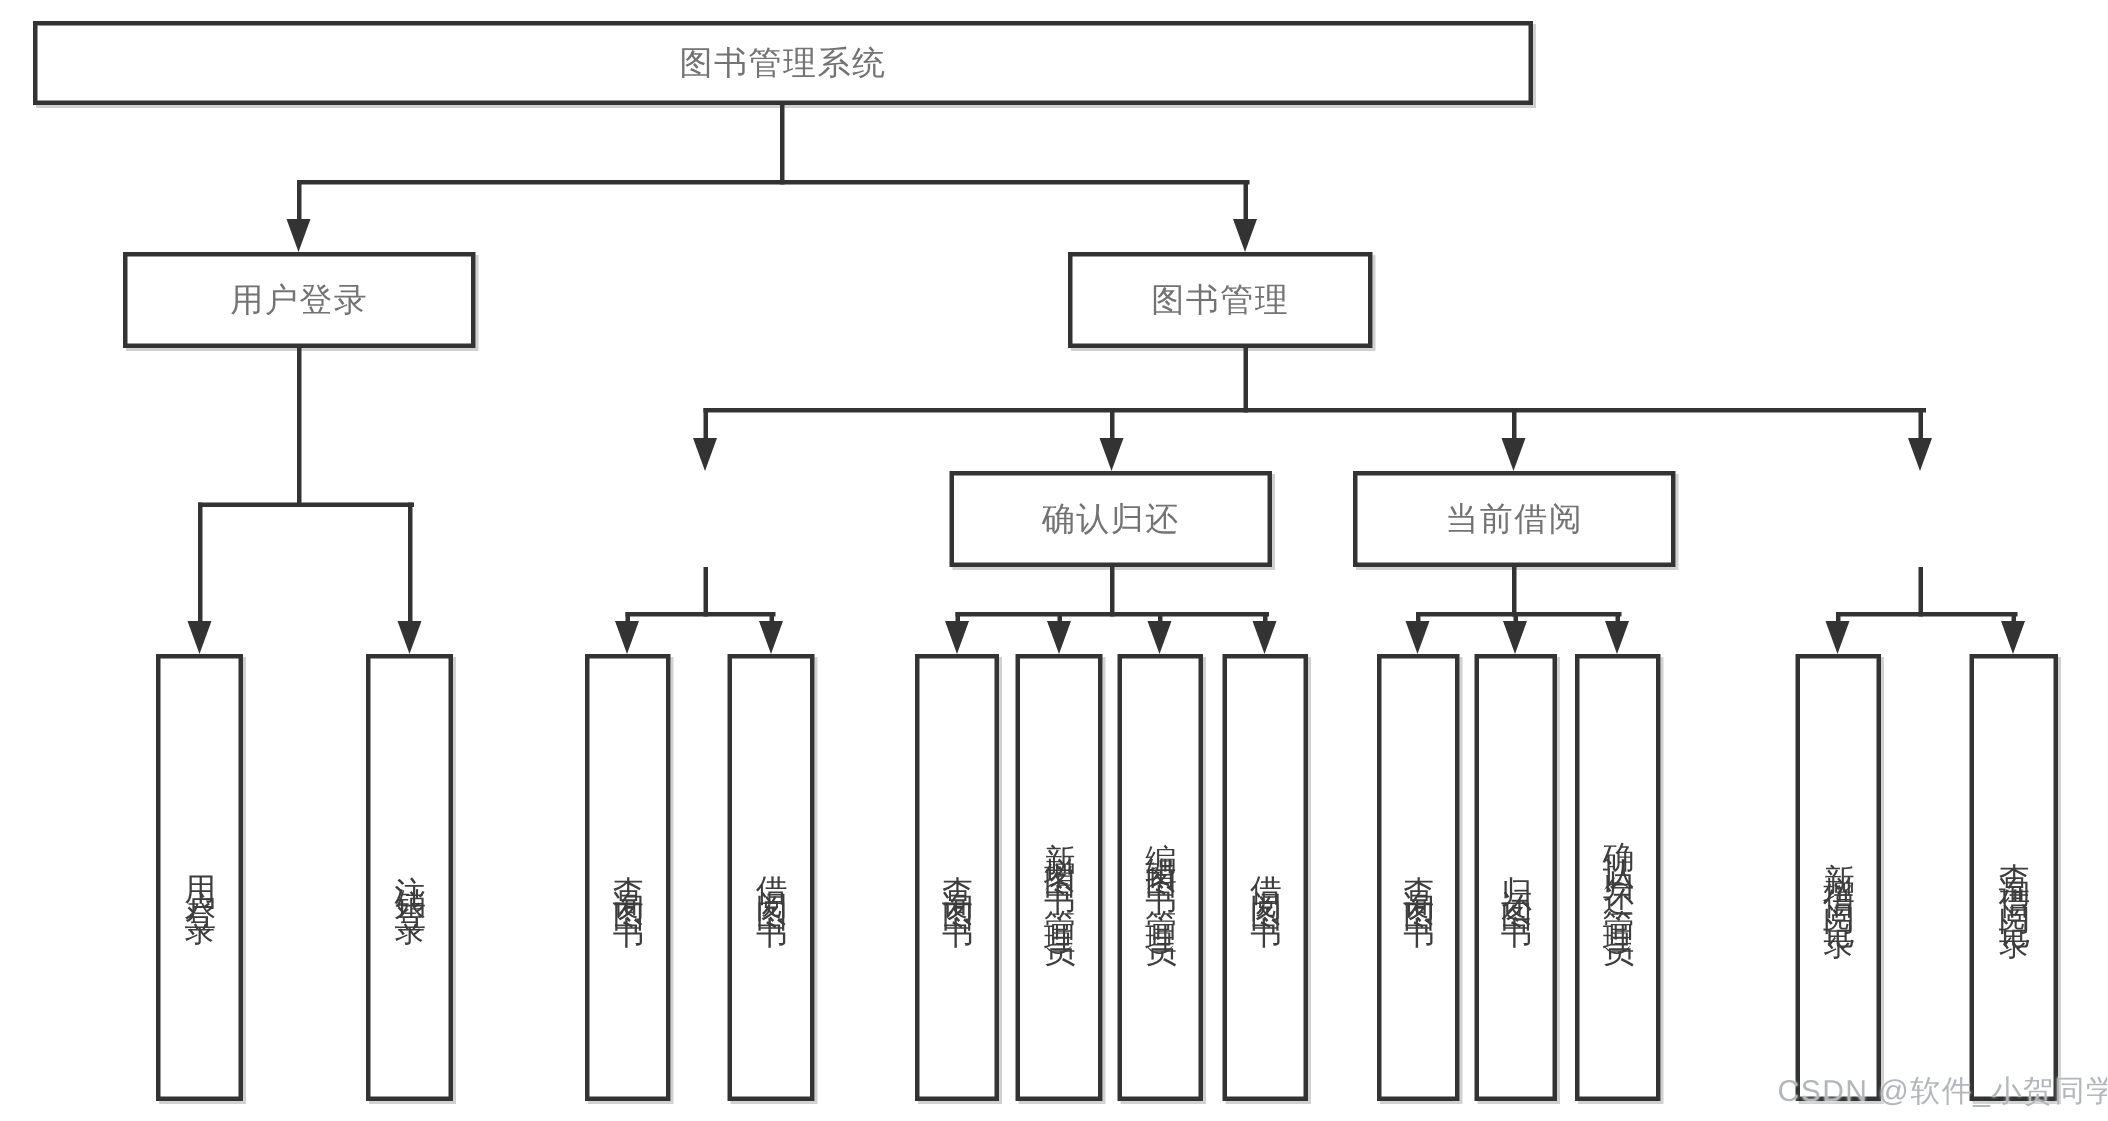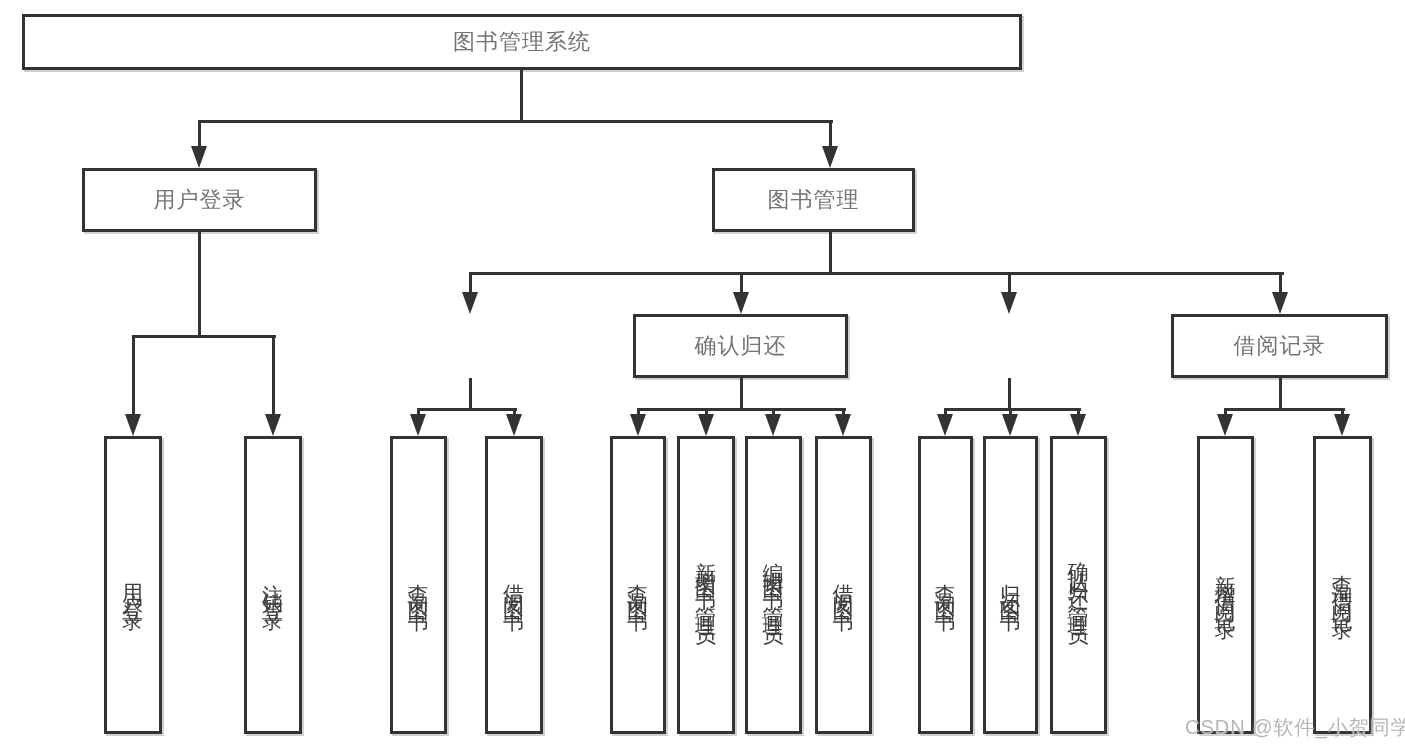--- a/index.html
+++ b/index.html
@@ -111,22 +111,22 @@
   <div class="vl" style="left:740px; top:272px; height:22px;"></div>
   <div class="arr" style="left:733px; top:292px;"></div>
   <div class="vl" style="left:1008px; top:272px; height:22px;"></div>
   <div class="arr" style="left:1001px; top:292px;"></div>
   <div class="vl" style="left:1279px; top:272px; height:22px;"></div>
   <div class="arr" style="left:1272px; top:292px;"></div>
 
   <div class="box" style="left:633px; top:314px; width:215px; height:64px;">
     <span class="hlabel">确认归还</span>
   </div>
-  <div class="box" style="left:1171px; top:314px; width:217px; height:64px;">
-    <span class="hlabel">借阅记录</span>
+  <div class="box" style="left:902px; top:314px; width:215px; height:64px;">
+    <span class="hlabel">当前借阅</span>
   </div>
 
   <div class="vl" style="left:469px; top:378px; height:33px;"></div>
   <div class="hl" style="left:417px; top:408px; width:100px;"></div>
   <div class="vl" style="left:417px; top:408px; height:9px;"></div>
   <div class="arr" style="left:410px; top:414px;"></div>
   <div class="vl" style="left:513px; top:408px; height:9px;"></div>
   <div class="arr" style="left:506px; top:414px;"></div>
 
   <div class="vl" style="left:740px; top:378px; height:33px;"></div>

